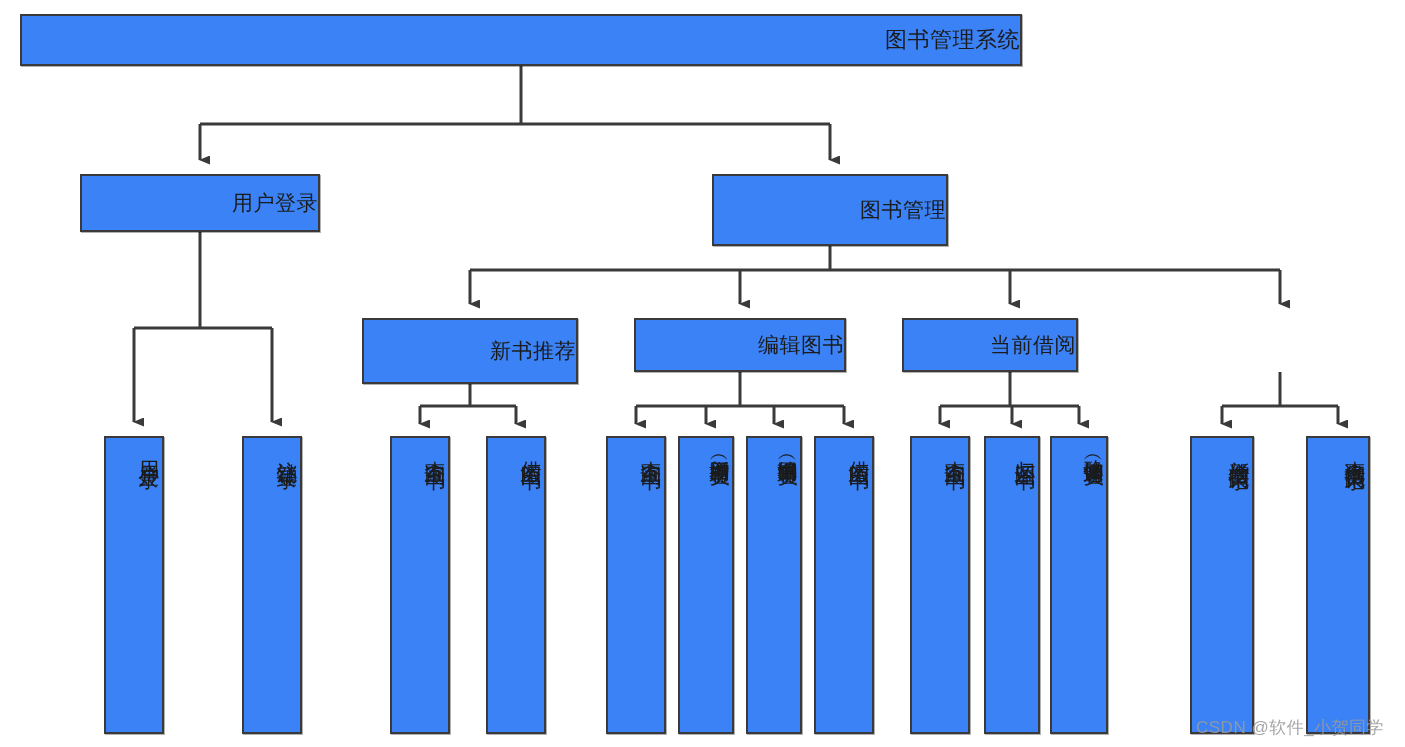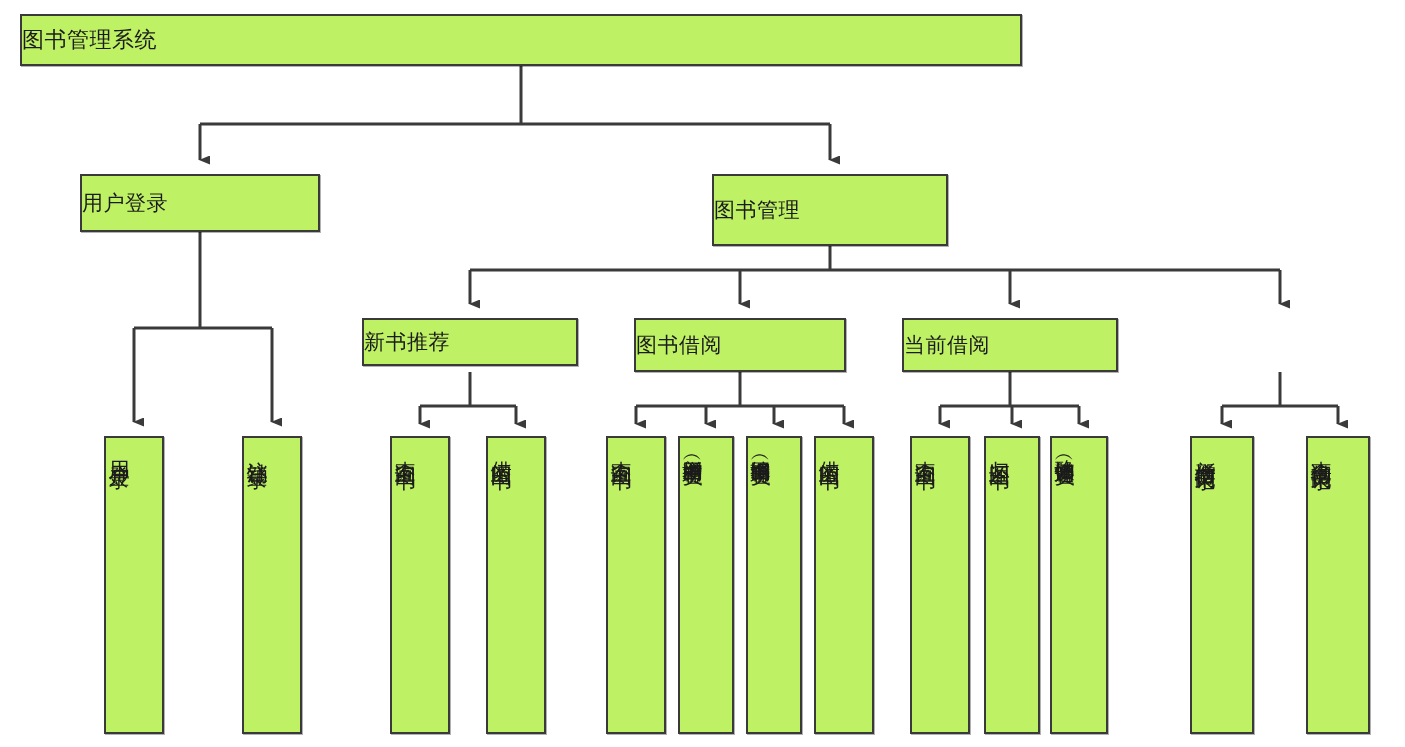--- a/index.html
+++ b/index.html
@@ -25,26 +25,26 @@
     position: absolute;
     left: 0;
     top: 0;
     width: 1405px;
     height: 747px;
     display: block;
   }
   .node-box {
     position: absolute;
     box-sizing: border-box;
-    background: #bef264;
+    background: #3b82f6;
     border: 2px solid #3a3a3a;
     box-shadow: 1px 1px 0 rgba(0,0,0,0.30);
     display: flex;
     align-items: center;
-    justify-content: flex-start;
+    justify-content: flex-end;
     overflow: hidden;
   }
   .node-label-h {
     font-size: 21px;
     color: #1b1b1b;
     line-height: 1.15;
     white-space: nowrap;
     text-align: center;
     letter-spacing: 0.5px;
   }
@@ -142,29 +142,29 @@
   </div>
 
   <div class="node-box" style="left:80px; top:174px; width:240px; height:58px;">
     <span class="node-label-h">用户登录</span>
   </div>
 
   <div class="node-box" style="left:712px; top:174px; width:236px; height:72px;">
     <span class="node-label-h">图书管理</span>
   </div>
 
-  <div class="node-box" style="left:362px; top:318px; width:216px; height:48px;">
+  <div class="node-box" style="left:362px; top:318px; width:216px; height:66px;">
     <span class="node-label-h">新书推荐</span>
   </div>
 
   <div class="node-box" style="left:634px; top:318px; width:212px; height:54px;">
-    <span class="node-label-h">图书借阅</span>
-  </div>
-
-  <div class="node-box" style="left:902px; top:318px; width:216px; height:54px;">
+    <span class="node-label-h">编辑图书</span>
+  </div>
+
+  <div class="node-box" style="left:902px; top:318px; width:176px; height:54px;">
     <span class="node-label-h">当前借阅</span>
   </div>
 
 
   <div class="node-box" style="left:104px; top:436px; width:60px; height:298px; align-items:flex-start;">
     <span class="node-label-v">用户登录</span>
   </div>
 
   <div class="node-box" style="left:242px; top:436px; width:60px; height:298px; align-items:flex-start;">
     <span class="node-label-v">注销登录</span>
@@ -207,14 +207,15 @@
   </div>
 
   <div class="node-box" style="left:1190px; top:436px; width:64px; height:298px; align-items:flex-start;">
     <span class="node-label-v" style="letter-spacing:2px;">新增借阅记录</span>
   </div>
 
   <div class="node-box" style="left:1306px; top:436px; width:64px; height:298px; align-items:flex-start;">
     <span class="node-label-v" style="letter-spacing:2px;">查询借阅记录</span>
   </div>
 
+  <div class="watermark" style="left:1196px; top:716px;">CSDN @软件_小贺同学</div>
 
 </div>
 
 </body></html>

